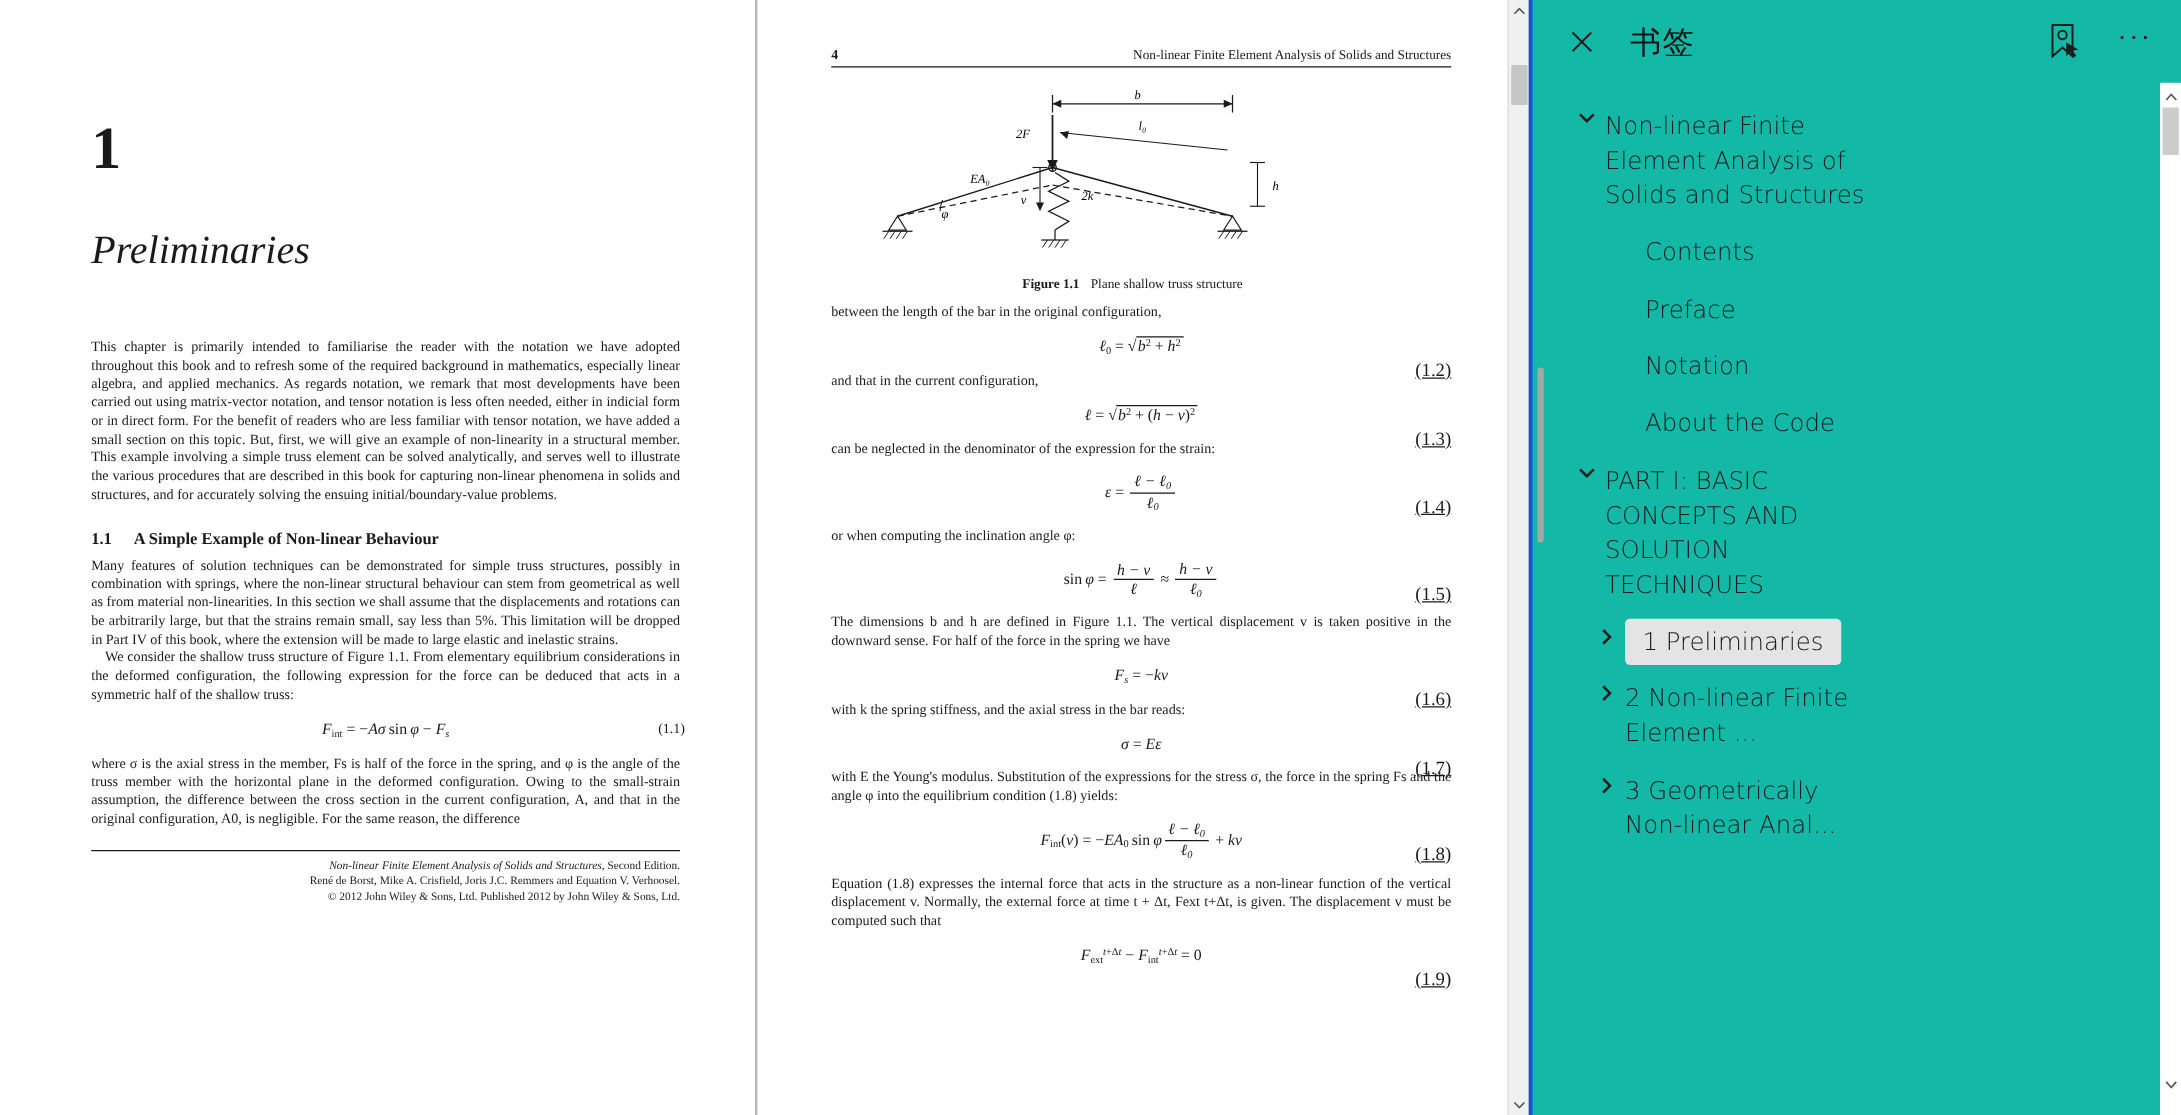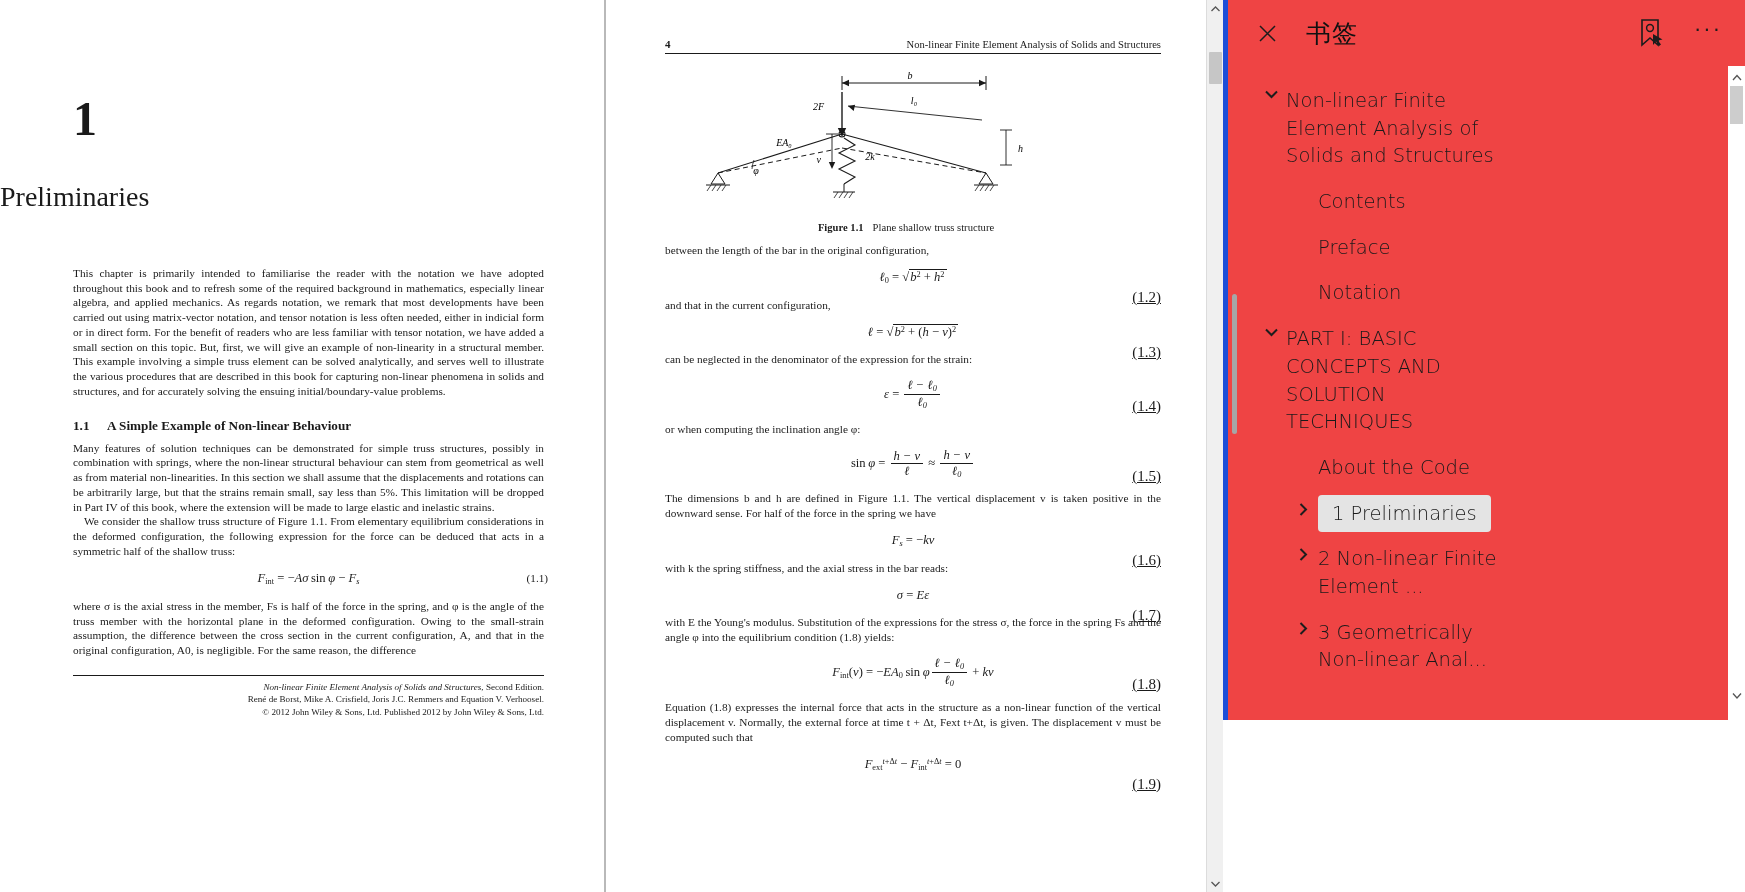--- a/index.html
+++ b/index.html
@@ -27,21 +27,21 @@
   }
   .page-left  { left: 0;   width: 604px; height: 892px; }
   .page-right { left: 604px; width: 602px; height: 892px;
                 border-left: 2px solid #b9b9b9; }
 
   .chapter-num {
     font-size: 48px; font-weight: bold; line-height: 1;
     margin-left: 73px; margin-top: 95px;
   }
   .chapter-title {
-    font-size: 28px; margin-top: 38px; font-weight: normal;
+    font-size: 32px; margin-left: 73px; margin-top: 38px; font-weight: normal; font-style: italic;
   }
   .body-text {
     font-size: 11.3px; line-height: 1.305;
     text-align: justify;
     margin: 0 60px 0 73px;
   }
   .intro { margin-top: 53px; }
   .sec-head {
     margin: 19px 60px 7px 73px;
     font-size: 13.2px; font-weight: bold;
@@ -103,23 +103,23 @@
   }
   .vscroll .arrow.up { top: 0; }
   .vscroll .arrow.down { bottom: 0; }
   .vscroll .thumb {
     position: absolute; left: 2px; width: 13px; top: 52px; height: 32px;
     background: #c6c6c6; border-radius: 1px;
   }
 
   
   .bm-panel {
-    flex: 0 0 522px; width: 522px; height: 720px;
-    background: #ef4444; position: relative;
-    border-left: 5px solid #1d4ed8;
+    flex: 0 0 522px; width: 522px; height: 892px;
+    background: #14b8a6; position: relative;
+    border-left: 3px solid #1d4ed8;
   }
   .bm-header {
     height: 66px; display: flex; align-items: center; padding: 0 18px 0 22px;
   }
   .bm-close {
     width: 34px; height: 34px; display: flex; align-items: center; justify-content: center;
     font-size: 19px; color: #1c1c1c; cursor: pointer;
   }
   .bm-title {
     margin-left: 22px; font-size: 25px; color: #111;
@@ -171,21 +171,21 @@
   }
   .bm-caret.blank { visibility: hidden; }
   .bm-label {
     font-size: 19.5px; line-height: 1.42; color: #1a1a1a;
     font-family: "DejaVu Sans", sans-serif; font-weight: 300;
   }
   .lvl0 { padding-left: 28px; }
   .lvl0 .bm-label { max-width: 230px; }
   .lvl1 { padding-left: 60px; }
   .lvl1 .bm-label { max-width: 205px; text-align: center; }
-  .lvl2 { padding-left: 60px; }
+  .lvl2 { padding-left: 44px; }
   .lvl2 .bm-label { max-width: 185px; }
   .bm-item.selected .bm-label {
     background: #e4e4e4; border-radius: 4px; padding: 5px 14px; margin: -5px 0;
   }
 </style>
 </head>
 <body>
 
 <div class="app">
 
@@ -424,34 +424,34 @@
           <span class="bm-caret blank"></span>
           <span class="bm-label">Preface</span>
         </div>
 
 
         <div class="bm-item lvl1">
           <span class="bm-caret blank"></span>
           <span class="bm-label">Notation</span>
         </div>
 
+        <div class="bm-item lvl1">
+          <span class="bm-caret blank"></span>
+          <span class="bm-label">About the Code</span>
+        </div>
+
         <div class="bm-item lvl0">
           <span class="bm-caret">
             <svg width="13" height="9" viewBox="0 0 13 9">
                 <path d="M1,1.5 L6.5,7 L12,1.5" fill="none" stroke="#1d1d1d" stroke-width="2"></path>
               </svg>
           </span>
           <span class="bm-label">PART I: BASIC CONCEPTS AND SOLUTION TECHNIQUES</span>
         </div>
 
-        <div class="bm-item lvl1">
-          <span class="bm-caret blank"></span>
-          <span class="bm-label">About the Code</span>
-        </div>
-
         <div class="bm-item lvl2 selected">
           <span class="bm-caret">
             <svg width="9" height="13" viewBox="0 0 9 13">
                 <path d="M1.5,1 L7,6.5 L1.5,12" fill="none" stroke="#1d1d1d" stroke-width="2"></path>
               </svg>
           </span>
           <span class="bm-label">1 Preliminaries</span>
         </div>
 
         <div class="bm-item lvl2">

